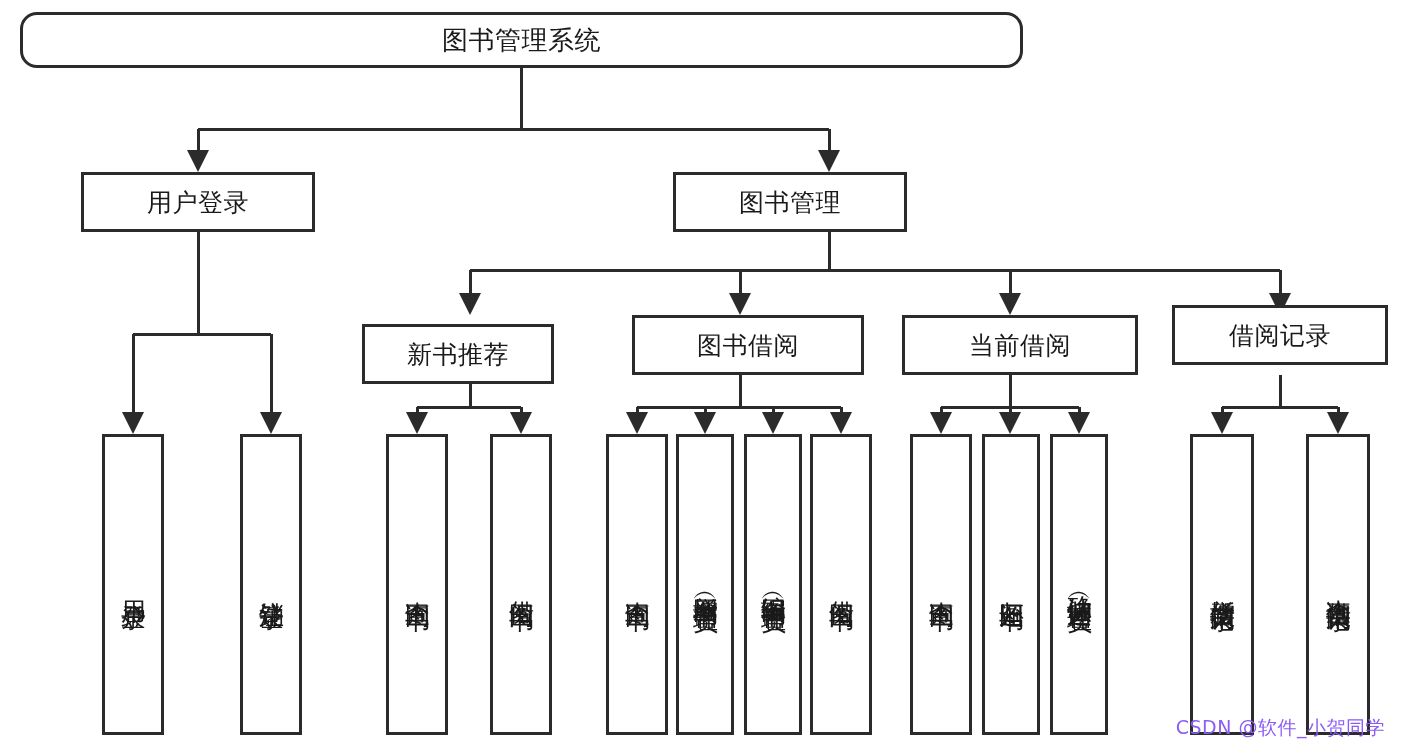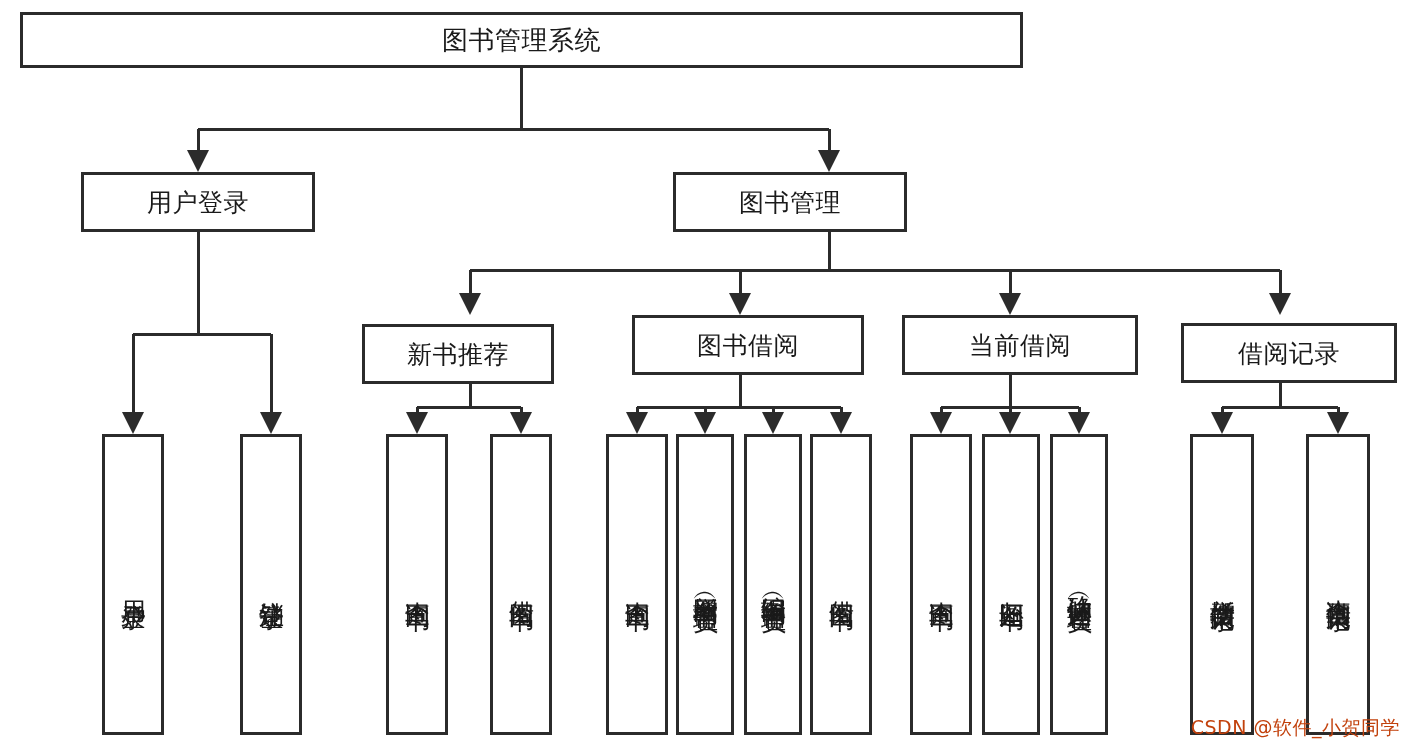--- a/index.html
+++ b/index.html
@@ -71,24 +71,24 @@
   .node.vert .lbl {
     writing-mode: vertical-rl;
     text-orientation: upright;
     font-size: 25px;
     line-height: 1.12;
     letter-spacing: 2px;
   }
   
   #watermark {
     position: absolute;
-    right: 5px;
+    right: 20px;
     bottom: 6px;
     font-size: 19px;
-    color: #c2410c;
+    color: #8b5cf6;
     white-space: nowrap;
     letter-spacing: 0.5px;
     user-select: none;
   }
 </style>
 </head>
 <body>
 
 <div id="canvas">
 
@@ -154,41 +154,41 @@
     <polygon class="ar" points="1068,412 1090,412 1079,434"></polygon>
 
     <path class="ln" d="M 1280 375 L 1280 407"></path>
     <path class="ln" d="M 1222 407 L 1338 407"></path>
     <path class="ln" d="M 1222 407 L 1222 412"></path>
     <polygon class="ar" points="1211,412 1233,412 1222,434"></polygon>
     <path class="ln" d="M 1338 407 L 1338 412"></path>
     <polygon class="ar" points="1327,412 1349,412 1338,434"></polygon>
   </svg>
 
-  <div class="node horiz root" style="left:20px; top:12px; width:1003px; height:56px;">
+  <div class="node horiz root" style="left:20px; top:12px; width:1003px; height:56px;border-radius:17px;">
     <span class="lbl">图书管理系统</span>
   </div>
 
   <div class="node horiz" style="left:81px; top:172px; width:234px; height:60px;">
     <span class="lbl">用户登录</span>
   </div>
   <div class="node horiz" style="left:673px; top:172px; width:234px; height:60px;">
     <span class="lbl">图书管理</span>
   </div>
 
   <div class="node horiz" style="left:362px; top:324px; width:192px; height:60px;">
     <span class="lbl">新书推荐</span>
   </div>
   <div class="node horiz" style="left:632px; top:315px; width:232px; height:60px;">
     <span class="lbl">图书借阅</span>
   </div>
   <div class="node horiz" style="left:902px; top:315px; width:236px; height:60px;">
     <span class="lbl">当前借阅</span>
   </div>
-  <div class="node horiz" style="left:1172px; top:323px; width:216px; height:60px;margin-left:9px;">
+  <div class="node horiz" style="left:1172px; top:305px; width:216px; height:60px;">
     <span class="lbl">借阅记录</span>
   </div>
 
   <div class="node vert" style="left:102px; top:434px; width:62px; height:301px;">
     <span class="lbl">用户登录</span>
   </div>
   <div class="node vert" style="left:240px; top:434px; width:62px; height:301px;">
     <span class="lbl">注销登录</span>
   </div>
 

